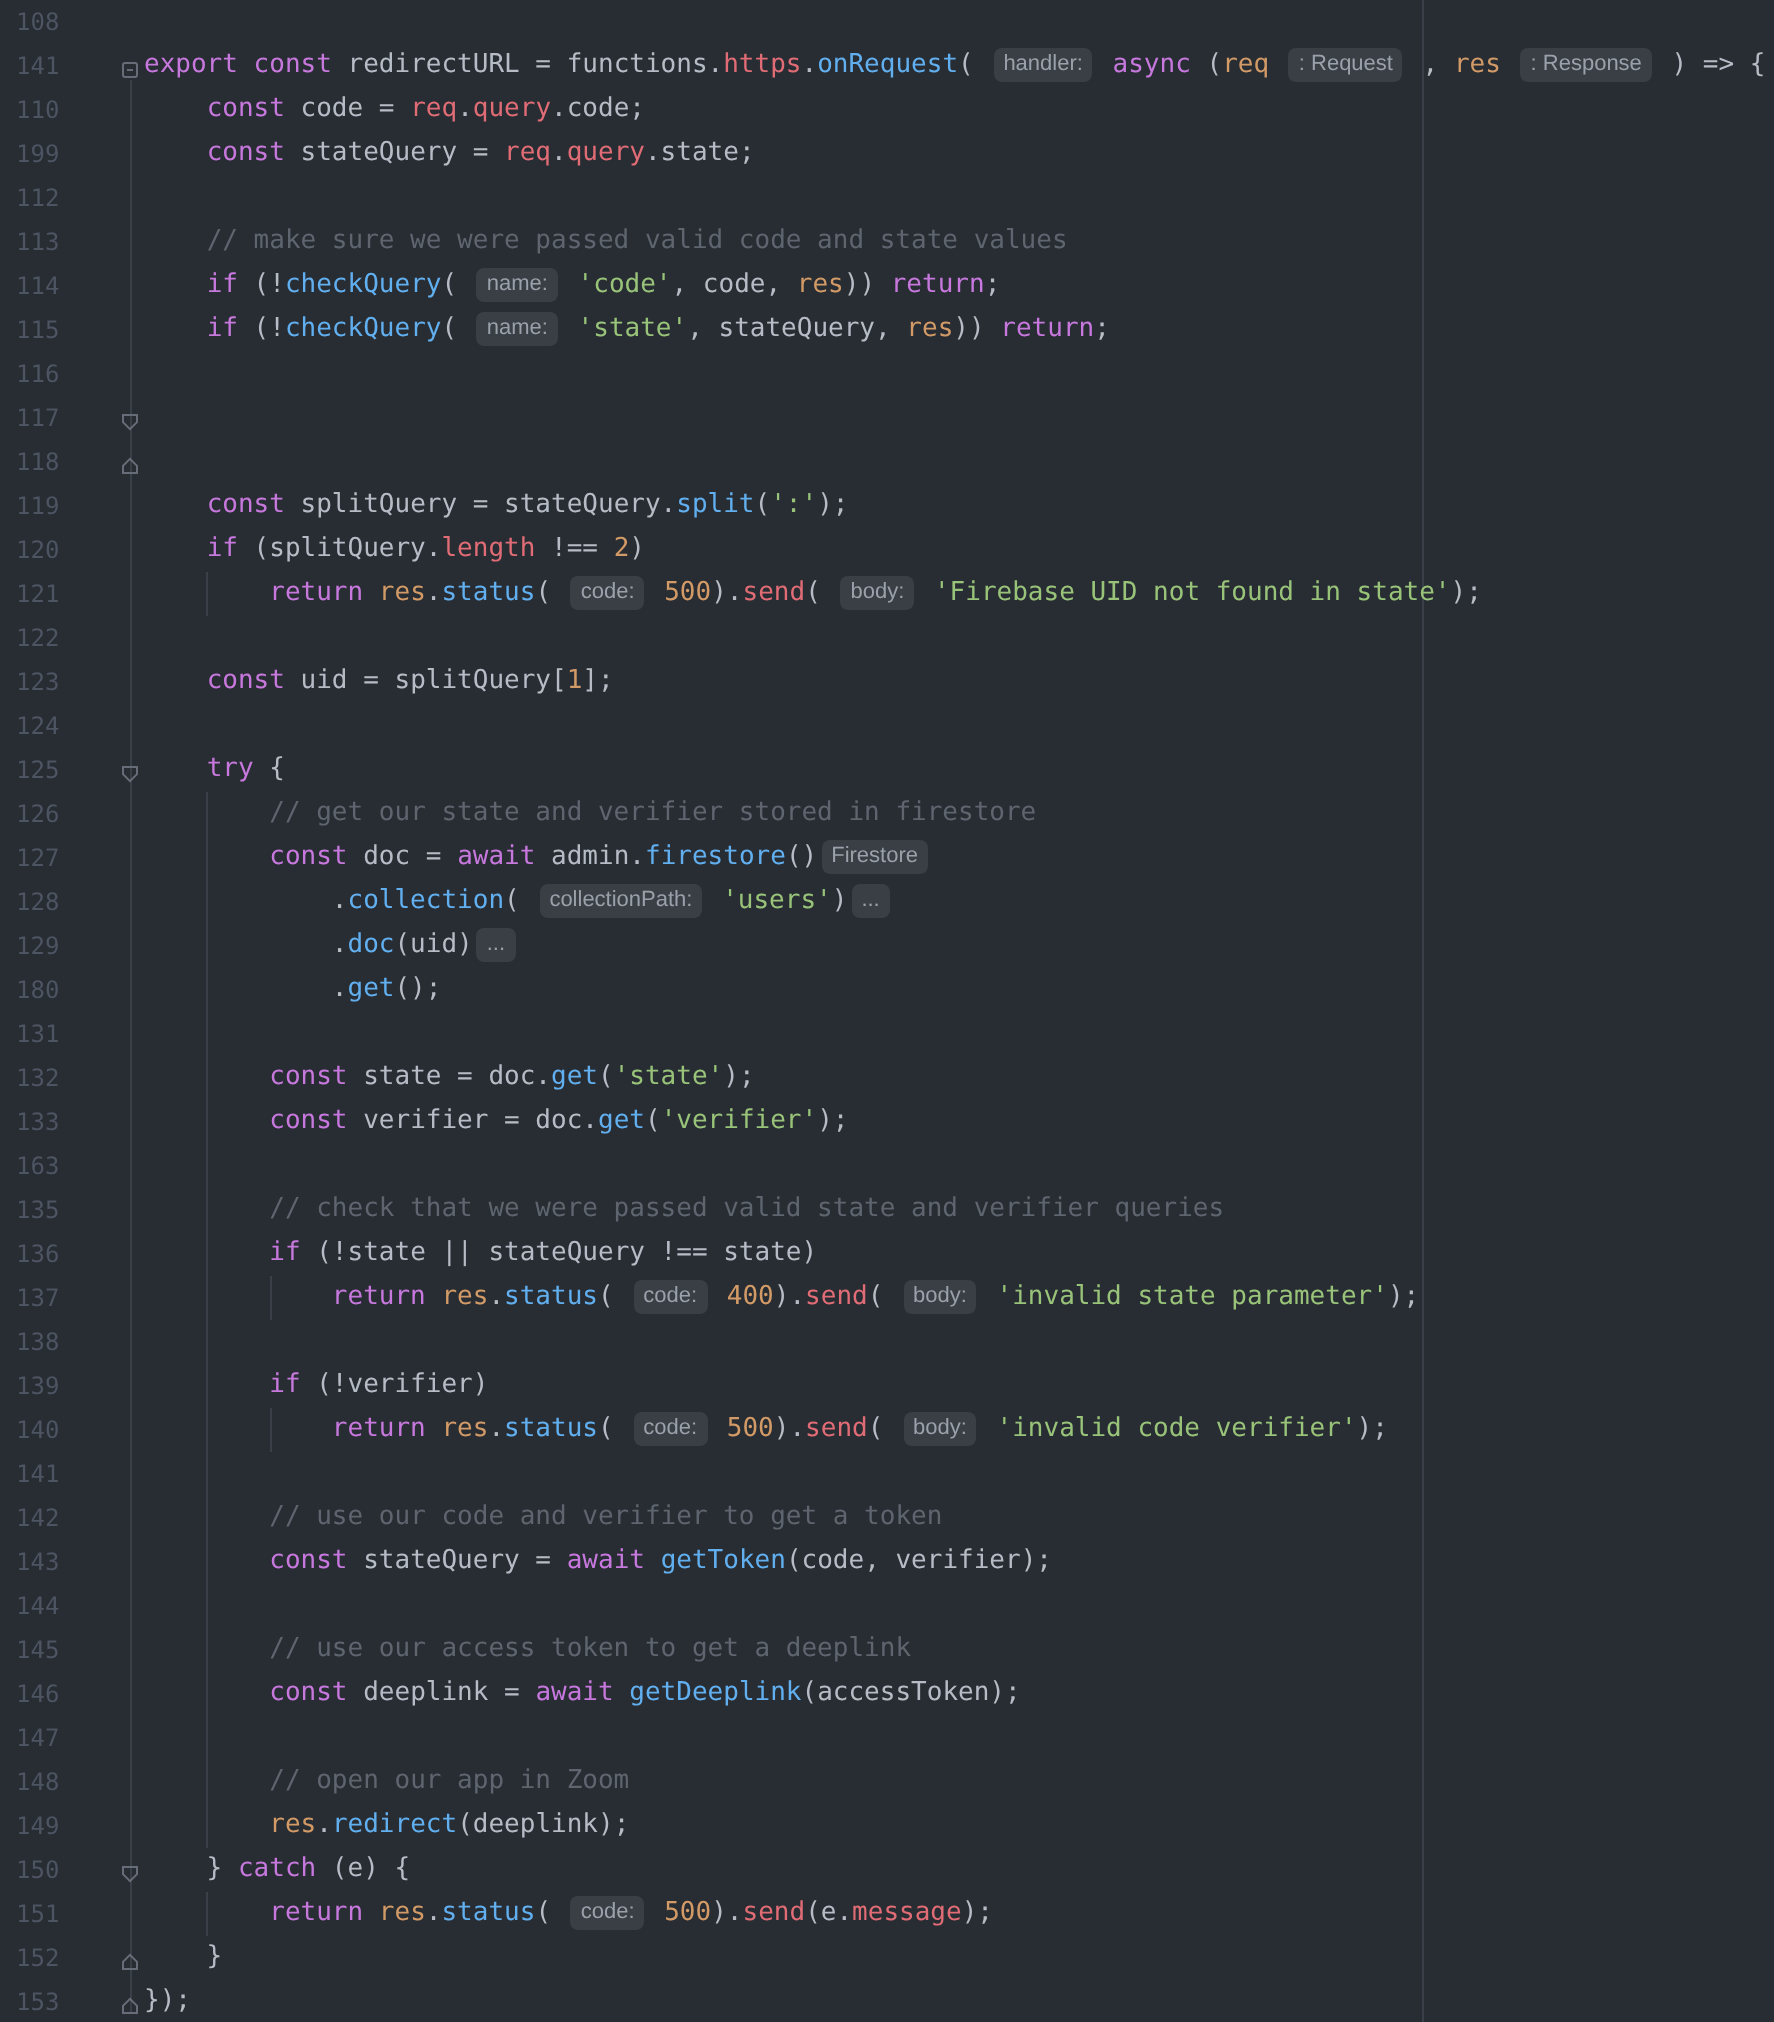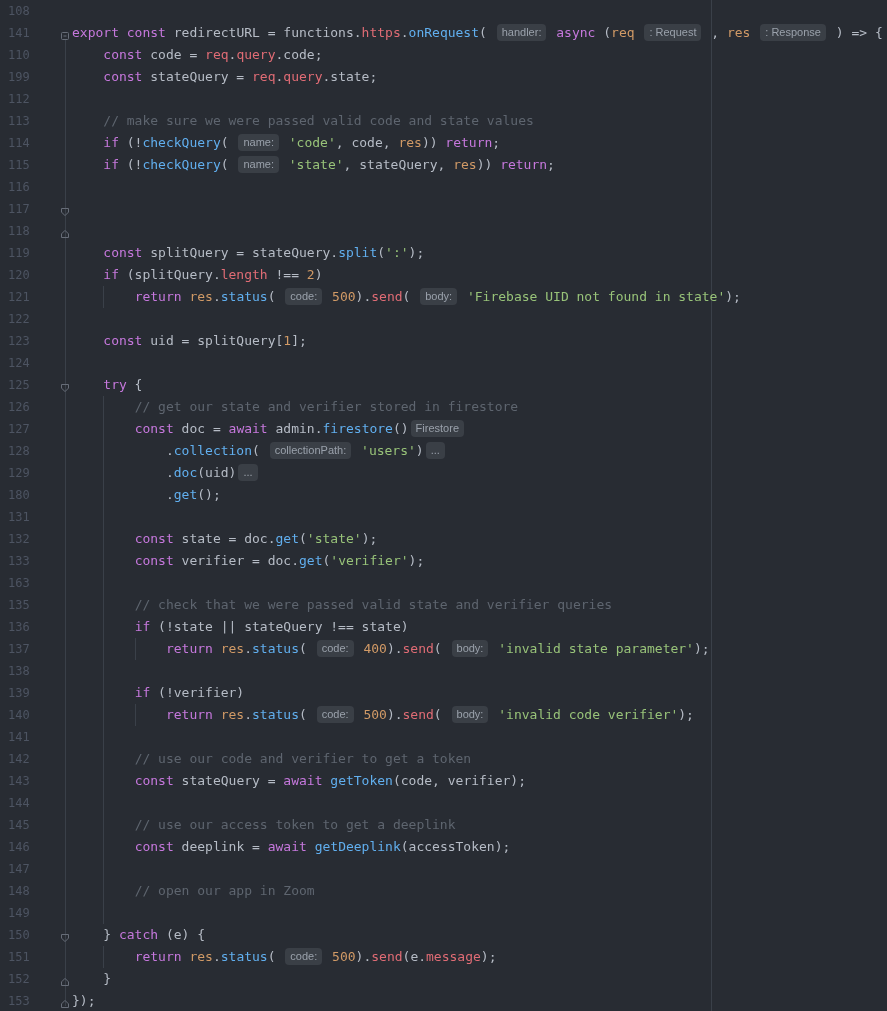--- a/index.html
+++ b/index.html
@@ -87,21 +87,21 @@
       <div class="line"><div class="gutter"><span class="lnum">139</span></div><span class="code"><span class="tk-def">        </span><span class="tk-kw">if</span><span class="tk-def"> (!verifier)</span></span></div>
       <div class="line"><div class="gutter"><span class="lnum">140</span></div><span class="code"><span class="tk-def">            </span><span class="tk-kw">return</span><span class="tk-def"> </span><span class="tk-par">res</span><span class="tk-def">.</span><span class="tk-fn">status</span><span class="tk-def">( </span><span class="pill">code:</span><span class="tk-def"> </span><span class="tk-num">500</span><span class="tk-def">).</span><span class="tk-prop">send</span><span class="tk-def">( </span><span class="pill">body:</span><span class="tk-def"> </span><span class="tk-str">'invalid code verifier'</span><span class="tk-def">);</span></span></div>
       <div class="line"><div class="gutter"><span class="lnum">141</span></div><span class="code"></span></div>
       <div class="line"><div class="gutter"><span class="lnum">142</span></div><span class="code"><span class="tk-def">        </span><span class="tk-cmt">// use our code and verifier to get a token</span></span></div>
       <div class="line"><div class="gutter"><span class="lnum">143</span></div><span class="code"><span class="tk-def">        </span><span class="tk-kw">const</span><span class="tk-def"> stateQuery = </span><span class="tk-kw">await</span><span class="tk-def"> </span><span class="tk-fn">getToken</span><span class="tk-def">(code, verifier);</span></span></div>
       <div class="line"><div class="gutter"><span class="lnum">144</span></div><span class="code"></span></div>
       <div class="line"><div class="gutter"><span class="lnum">145</span></div><span class="code"><span class="tk-def">        </span><span class="tk-cmt">// use our access token to get a deeplink</span></span></div>
       <div class="line"><div class="gutter"><span class="lnum">146</span></div><span class="code"><span class="tk-def">        </span><span class="tk-kw">const</span><span class="tk-def"> deeplink = </span><span class="tk-kw">await</span><span class="tk-def"> </span><span class="tk-fn">getDeeplink</span><span class="tk-def">(accessToken);</span></span></div>
       <div class="line"><div class="gutter"><span class="lnum">147</span></div><span class="code"></span></div>
       <div class="line"><div class="gutter"><span class="lnum">148</span></div><span class="code"><span class="tk-def">        </span><span class="tk-cmt">// open our app in Zoom</span></span></div>
-      <div class="line"><div class="gutter"><span class="lnum">149</span></div></div>
+      <div class="line"><div class="gutter"><span class="lnum">149</span></div><span class="code"><span class="tk-def">        </span><span class="tk-par">res</span><span class="tk-def">.</span><span class="tk-fn">redirect</span><span class="tk-def">(deeplink);</span></span></div>
       <div class="line"><div class="gutter"><span class="lnum">150</span><span class="fold"><svg width="12" height="12" viewBox="0 0 12 12">
               <path d="M2.5 2.5h7v3.6L6 9.6 2.5 6.1z" fill="none" stroke="#676d78" stroke-width="1"></path>
             </svg></span></div><span class="code"><span class="tk-def">    } </span><span class="tk-kw">catch</span><span class="tk-def"> (e) {</span></span></div>
       <div class="line"><div class="gutter"><span class="lnum">151</span></div><span class="code"><span class="tk-def">        </span><span class="tk-kw">return</span><span class="tk-def"> </span><span class="tk-par">res</span><span class="tk-def">.</span><span class="tk-fn">status</span><span class="tk-def">( </span><span class="pill">code:</span><span class="tk-def"> </span><span class="tk-num">500</span><span class="tk-def">).</span><span class="tk-prop">send</span><span class="tk-def">(e.</span><span class="tk-prop">message</span><span class="tk-def">);</span></span></div>
       <div class="line"><div class="gutter"><span class="lnum">152</span><span class="fold"><svg width="12" height="12" viewBox="0 0 12 12">
               <path d="M2.5 9.5h7V5.9L6 2.4 2.5 5.9z" fill="none" stroke="#676d78" stroke-width="1"></path>
             </svg></span></div><span class="code"><span class="tk-def">    }</span></span></div>
       <div class="line"><div class="gutter"><span class="lnum">153</span><span class="fold"><svg width="12" height="12" viewBox="0 0 12 12">
               <path d="M2.5 9.5h7V5.9L6 2.4 2.5 5.9z" fill="none" stroke="#676d78" stroke-width="1"></path>
             </svg></span></div><span class="code"><span class="tk-def">});</span></span></div>

